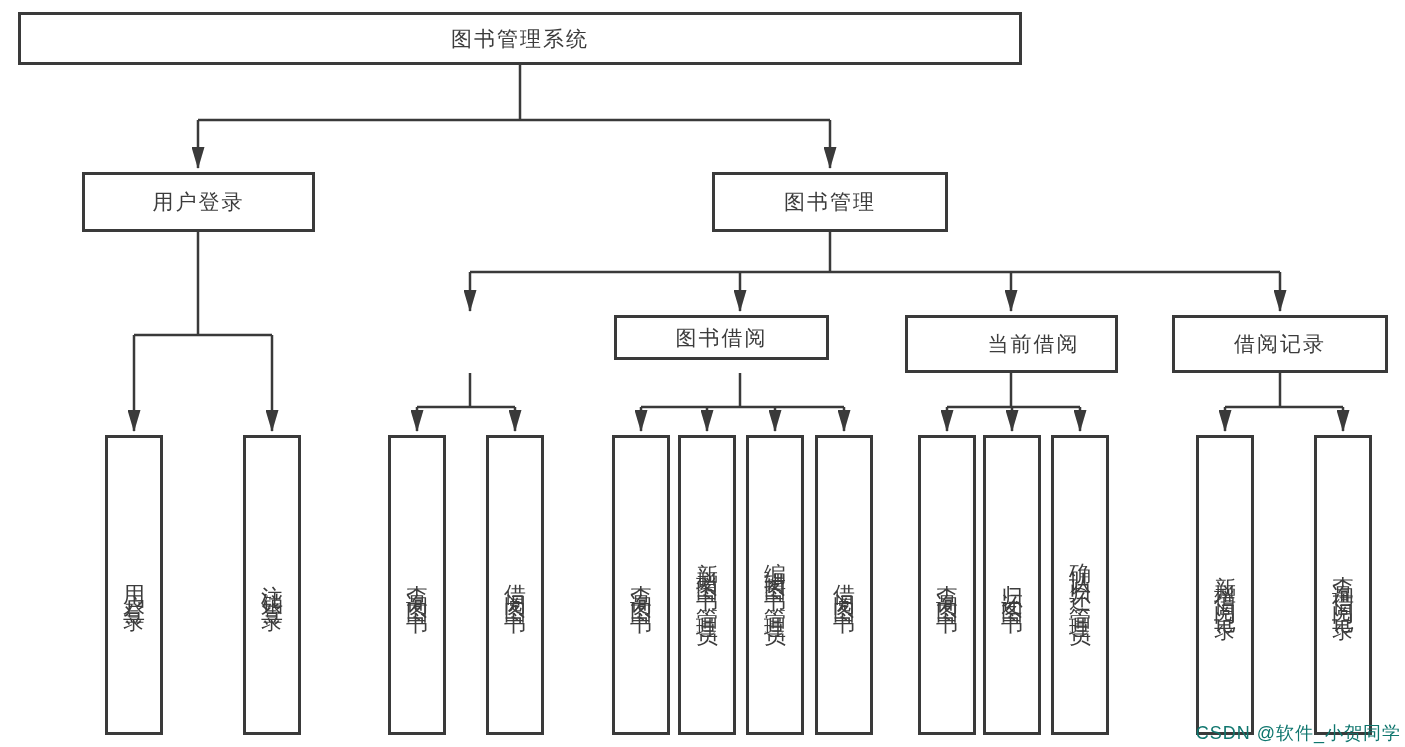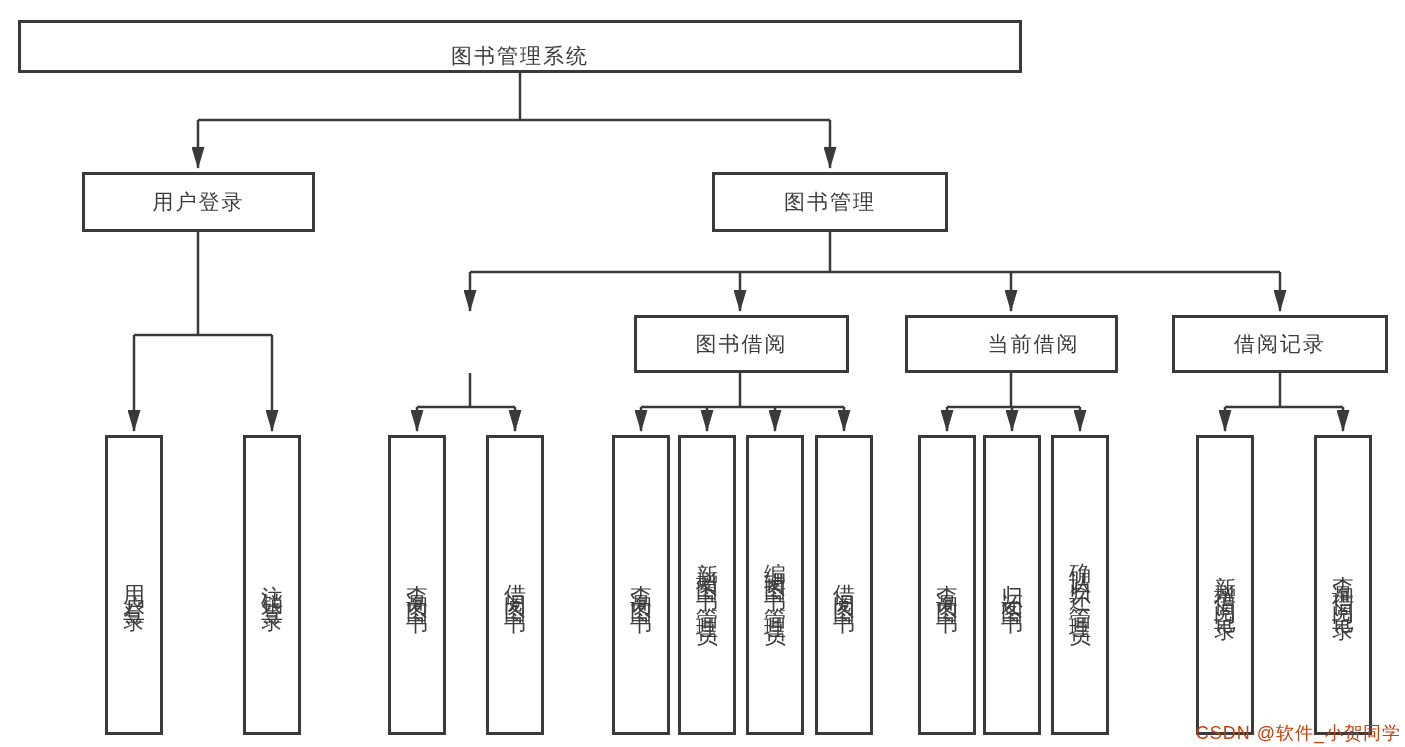--- a/index.html
+++ b/index.html
@@ -39,25 +39,25 @@
   }
   .node.v span {
     writing-mode: vertical-rl;
     text-orientation: mixed;
     font-size: 22px;
     letter-spacing: 9px;
     line-height: 1;
     color: #3c3c3c;
   }
   
-  .root        { left: 18px;  top: 20px;  width: 1004px; height: 53px; align-items: flex-end; }
+  .root        { left: 18px;  top: 12px;  width: 1004px; height: 53px; }
   .b-userlogin { left: 82px;  top: 172px; width: 233px;  height: 60px; }
   .b-bookmgmt  { left: 712px; top: 172px; width: 236px;  height: 60px; }
   .g-newbook   { left: 363px; top: 315px; width: 215px;  height: 58px; }
-  .g-borrow    { left: 634px; top: 315px; width: 215px;  height: 58px; }
+  .g-borrow    { left: 614px; top: 315px; width: 215px;  height: 45px; }
   .g-current   { left: 905px; top: 315px; width: 213px;  height: 58px; padding-left: 44px; }
   .g-records   { left: 1172px;top: 315px; width: 216px;  height: 58px; }
   
   .leaf { top: 435px; width: 58px; height: 300px; }
   .lf0  { left: 105px; }
   .lf1  { left: 243px; }
   .lf2  { left: 388px; }
   .lf3  { left: 486px; }
   .lf4  { left: 612px; }
   .lf5  { left: 678px; }
@@ -66,21 +66,21 @@
   .lf8  { left: 918px; }
   .lf9  { left: 983px; }
   .lf10 { left: 1051px; }
   .lf11 { left: 1196px; }
   .lf12 { left: 1314px; }
   .watermark {
     position: absolute;
     right: 4px;
     bottom: 2px;
     font-size: 18px;
-    color: #c2410c;
+    color: #0f766e;
     letter-spacing: 1px;
     z-index: 3;
     white-space: nowrap;
   }
 </style>
 </head>
 <body>
 
 <div class="canvas">
 

